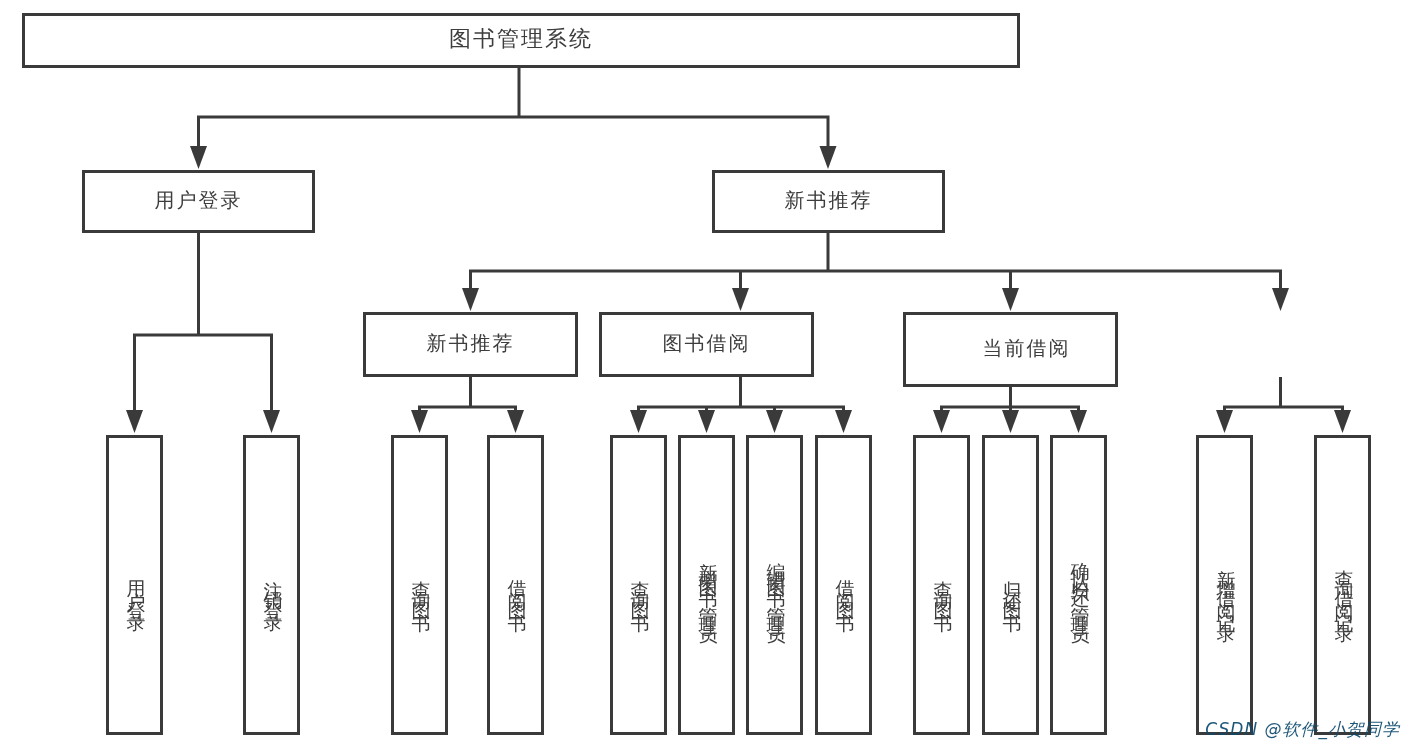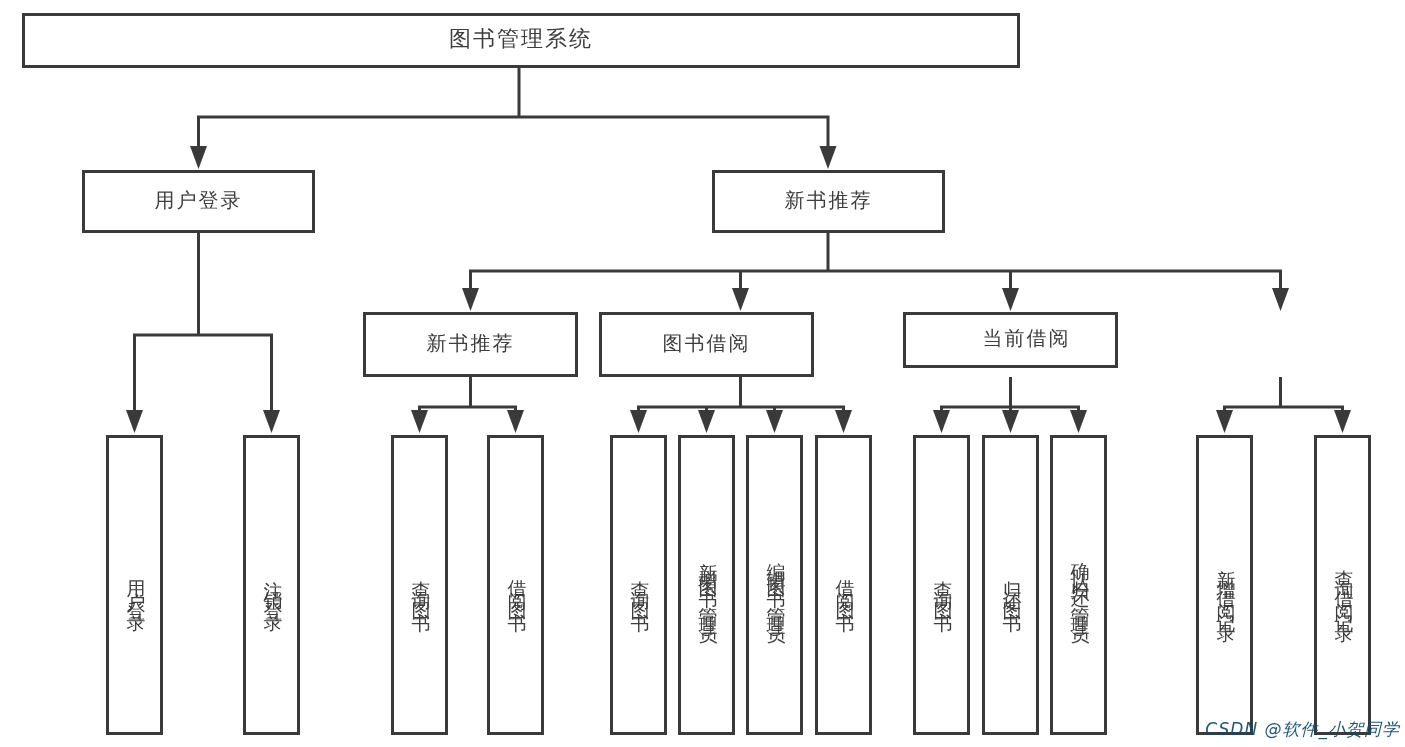--- a/index.html
+++ b/index.html
@@ -84,21 +84,21 @@
     </g>
   </svg>
 
   <div class="node h root" style="left:22px; top:13px; width:998px; height:55px;">图书管理系统</div>
 
   <div class="node h" style="left:82px; top:170px; width:233px; height:63px;">用户登录</div>
   <div class="node h" style="left:712px; top:170px; width:233px; height:63px;">新书推荐</div>
 
   <div class="node h" style="left:363px; top:312px; width:215px; height:65px;">新书推荐</div>
   <div class="node h" style="left:599px; top:312px; width:215px; height:65px;">图书借阅</div>
-  <div class="node h" style="left:903px; top:312px; width:215px; height:56px;padding-left:32px;">当前借阅</div>
+  <div class="node h" style="left:903px; top:312px; width:215px; height:75px;padding-left:32px;">当前借阅</div>
 
   <div class="node v" style="left:106px; top:435px; width:57px; height:300px;">用户登录</div>
   <div class="node v" style="left:243px; top:435px; width:57px; height:300px;">注销登录</div>
 
   <div class="node v" style="left:391px; top:435px; width:57px; height:300px;">查询图书</div>
   <div class="node v" style="left:487px; top:435px; width:57px; height:300px;">借阅图书</div>
 
   <div class="node v" style="left:610px; top:435px; width:57px; height:300px;">查询图书</div>
   <div class="node v tight" style="left:678px; top:435px; width:57px; height:300px;">新增图书（管理员）</div>
   <div class="node v tight" style="left:746px; top:435px; width:57px; height:300px;">编辑图书（管理员）</div>

